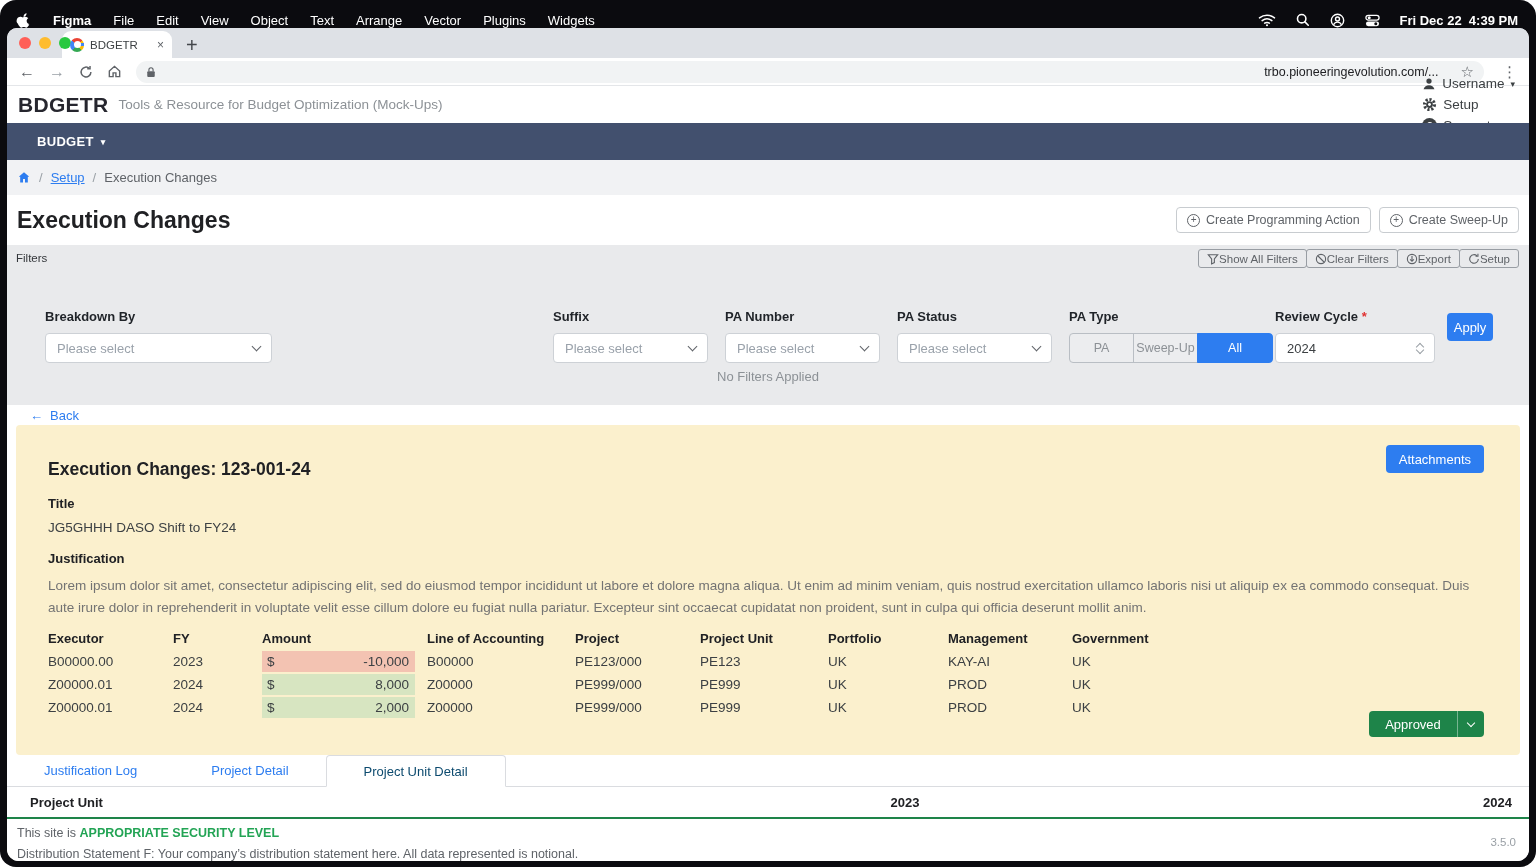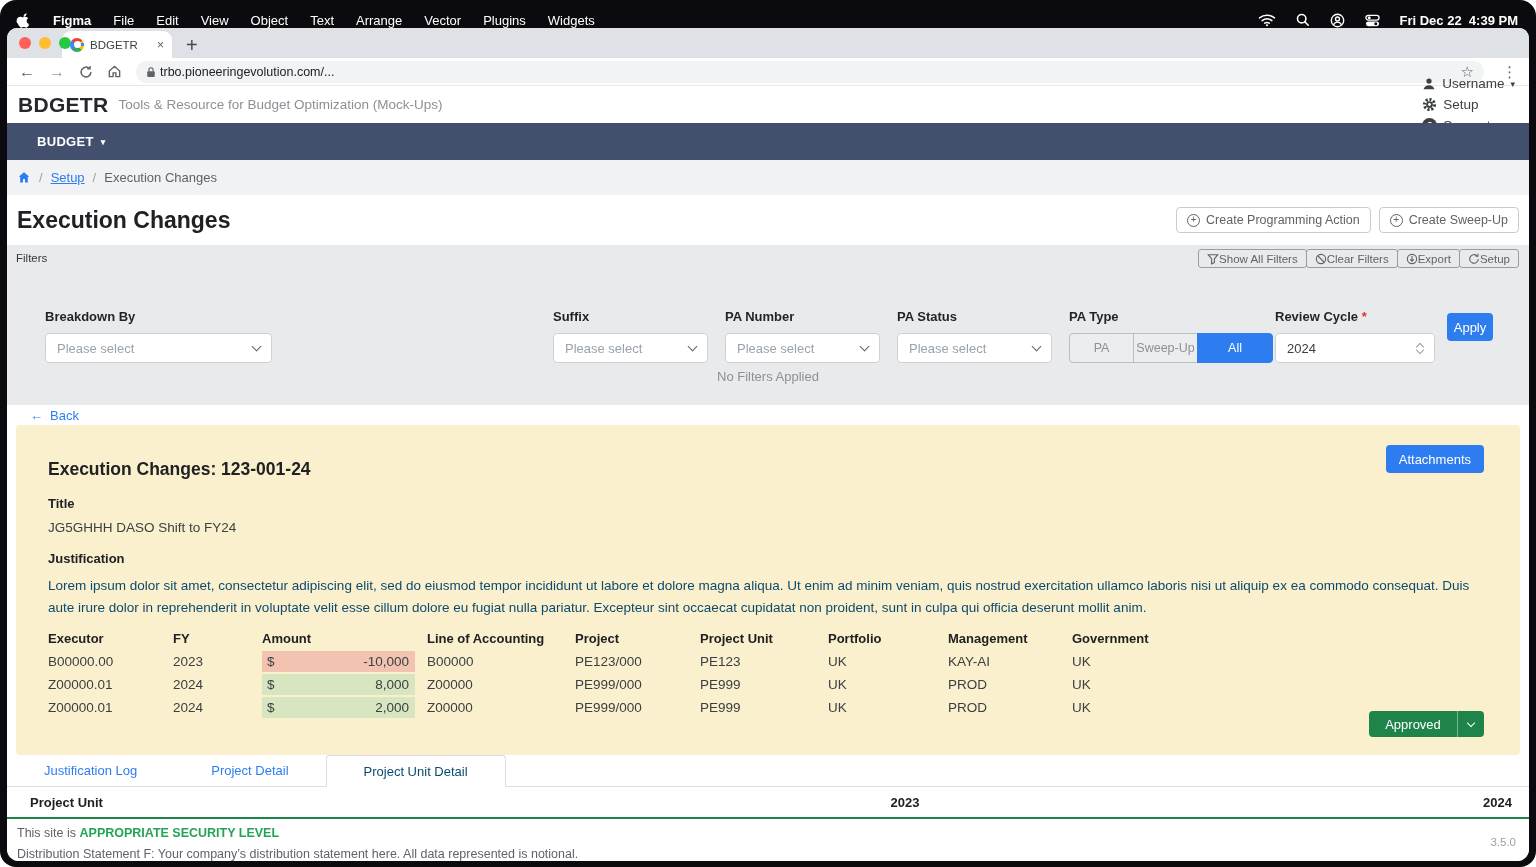--- a/index.html
+++ b/index.html
@@ -26,21 +26,21 @@
   .gfav { width:14px; height:14px; border-radius:50%; background:conic-gradient(from -45deg, #ea4335 0 25%, #fbbc05 25% 50%, #34a853 50% 75%, #4285f4 75% 100%); position:relative; flex:none; }
   .gfav::after{ content:""; position:absolute; inset:3.5px; background:#fff; border-radius:50%; }
   .gfav::before{ content:""; position:absolute; right:0; top:5.5px; width:6px; height:3px; background:#4285f4; }
   .tab-title { font-size:11.5px; color:#3c4043; flex:1; }
   .tab-x { font-size:12px; color:#5f6368; cursor:pointer; }
   .newtab { font-size:20px; color:#44474c; margin:0 0 3px 14px; line-height:1; }
 
   .addrbar { height:28px; background:#fff; display:flex; align-items:center; padding:0 12px; gap:14px; border-bottom:1px solid #e4e6e9; }
   .nav-ic { font-size:16px; color:#5f6368; line-height:1; }
   .nav-ic.dim { color:#9aa0a6; }
-  .urlpill { flex:1; height:22px; background:#f1f3f4; border-radius:12px; display:flex; align-items:center; padding:0 10px; gap:4px; }
+  .urlpill { flex:1; height:22px; background:#f1f3f4; border-radius:12px; display:flex; align-items:center; padding:0 10px; gap:22px;text-align:right; }
   .url-text { font-size:12.5px; color:#202124; flex:1; }
   .star { font-size:15px; color:#5f6368; }
   .dots { font-size:15px; color:#5f6368; margin-left:4px; }
 
   
   .appheader { height:37px; background:#fff; display:flex; align-items:center; padding:0 14px 0 11px; }
   .logo { font-size:21px; font-weight:700; color:#26262e; letter-spacing:.3px; }
   .subtitle { font-size:13.5px; color:#8c9196; margin-left:10px; }
   .hdr-right { margin-left:auto; display:flex; gap:6px; font-size:13.5px; color:#3c4043;flex-direction:column; }
   .hdr-item { display:flex; align-items:center; gap:6px; }
@@ -89,21 +89,21 @@
   .nofilters { position:absolute; top:124px; left:0; right:0; text-align:center; font-size:13px; color:#8c9196; }
 
   
   .backrow { height:20px; display:flex; align-items:center; padding-left:23px; }
   .backlink { color:#2d7df0; font-size:13px; display:flex; gap:7px; align-items:center; cursor:pointer; }
   .card { margin:0 9px; height:330px; background:#fbf0cd; border-radius:4px; position:relative; padding:34px 32px 0; }
   .attach-btn { position:absolute; top:20px; right:36px; height:28px; padding:0 13px; }
   .card-h { font-size:17.5px; font-weight:700; color:#202124; }
   .fld-label { font-size:13px; font-weight:700; color:#202124; margin-top:16px; }
   .fld-value { font-size:13.5px; color:#3c4043; margin-top:9px; }
-  .just-text { font-size:13.5px; color:#0c4a6e; margin-top:9px; line-height:22px; max-width:1448px; }
+  .just-text { font-size:13.5px; color:#737373; margin-top:9px; line-height:22px; max-width:1448px; }
   .chg-table { width:100%; border-collapse:collapse; table-layout:fixed; margin-top:8px; }
   .chg-table th { text-align:left; font-size:13px; font-weight:700; color:#202124; height:23px; vertical-align:middle; }
   .chg-table td { font-size:13.5px; color:#3c4043; height:23px; vertical-align:middle; }
   .amt-box { height:21px; width:153px; display:flex; align-items:center; justify-content:space-between; padding:0 6px 0 5px; font-size:13.5px; color:#3c4043; }
   .amt-box.neg { background:#f3c3b2; }
   .amt-box.pos { background:#d7e5c1; }
   .approved { position:absolute; right:36px; bottom:18px; display:flex; height:26px; border-radius:4px; overflow:hidden; cursor:pointer; }
   .approved-main { background:#1e8449; color:#fff; font-size:13px; display:flex; align-items:center; justify-content:center; width:88px; }
   .approved-chev { background:#1e8449; width:27px; display:flex; align-items:center; justify-content:center; border-left:1px solid rgba(255,255,255,.4); }
   .approved-chev i { width:6px; height:6px; border-right:1.6px solid #fff; border-bottom:1.6px solid #fff; transform:rotate(45deg); margin-top:-3px; display:block; }

